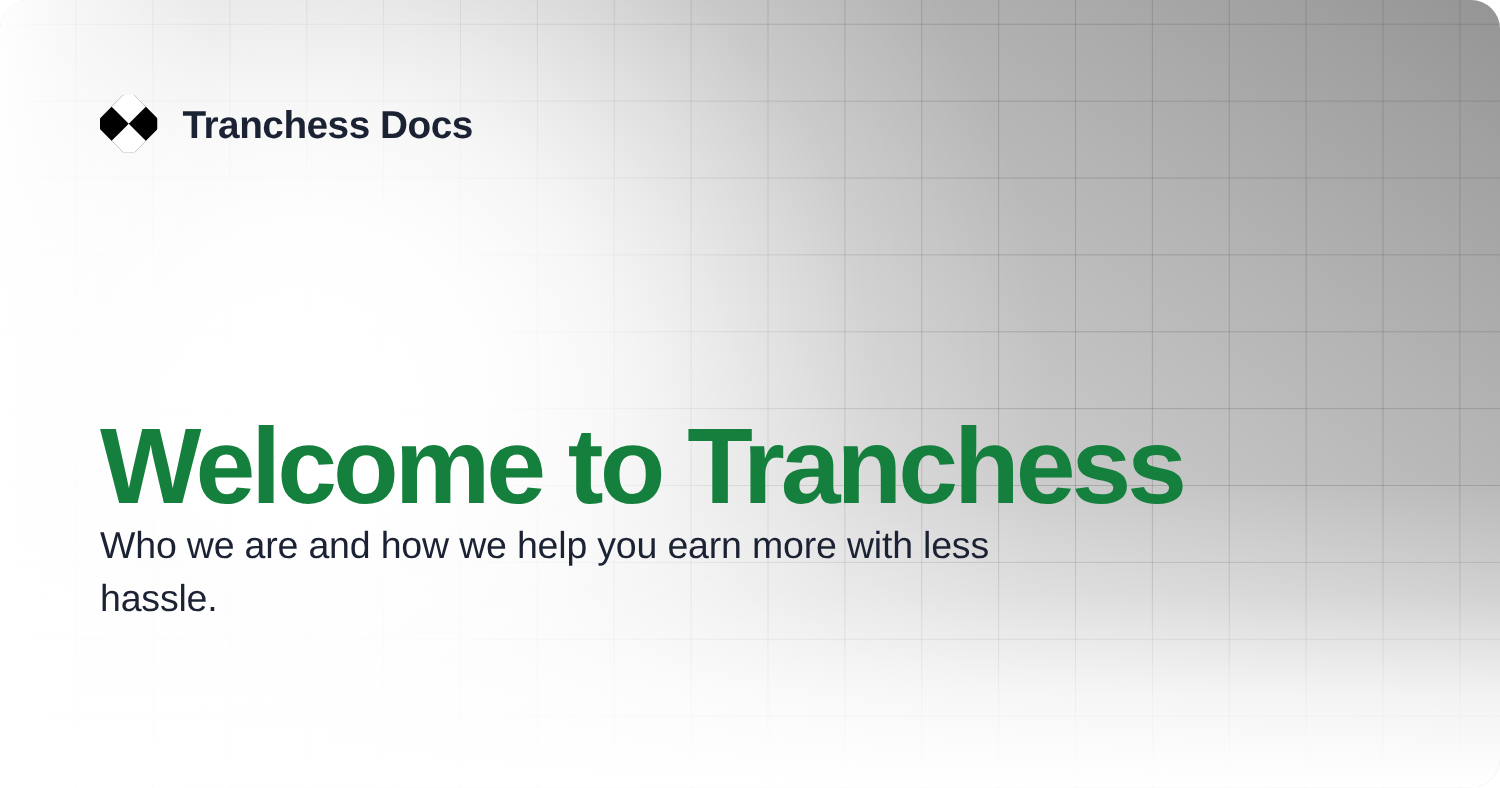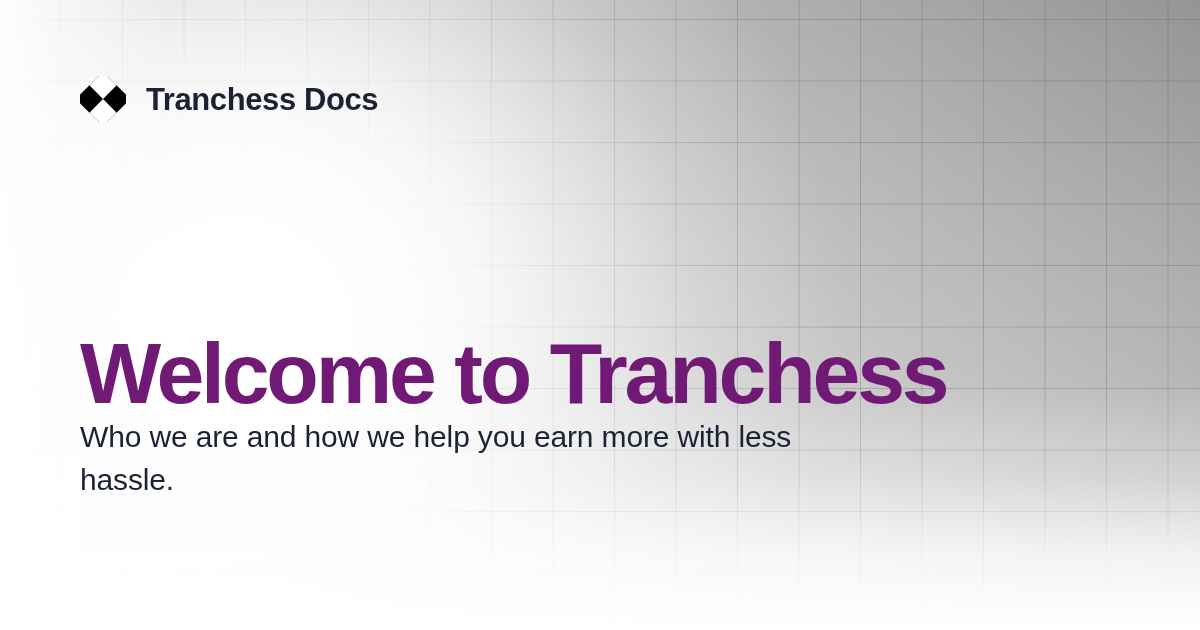--- a/index.html
+++ b/index.html
@@ -15,20 +15,21 @@
     font-family: "Liberation Sans", "DejaVu Sans", sans-serif;
     background: #ffffff;
   }
 
   .og-card {
     position: relative;
     width: 1200px;
     height: 630px;
     overflow: hidden;
     background: #ffffff;
+    border-radius: 23px;
   }
 
   
 
   
   .bg-base {
     position: absolute;
     inset: 0;
     background: linear-gradient(215deg,
         #949494 0%,
@@ -133,21 +134,21 @@
     left: 80px;
     top: 330px;
     width: 1040px;
   }
 
   .hero-heading {
     font-size: 86px;
     font-weight: bold;
     line-height: 1.0;
     letter-spacing: -3.2px;
-    color: #701a75;
+    color: #15803d;
     white-space: nowrap;
   }
 
   .hero-subtitle {
     font-size: 30px;
     font-weight: normal;
     line-height: 1.42;
     letter-spacing: -0.15px;
     color: #1b2233;
     max-width: 800px;

